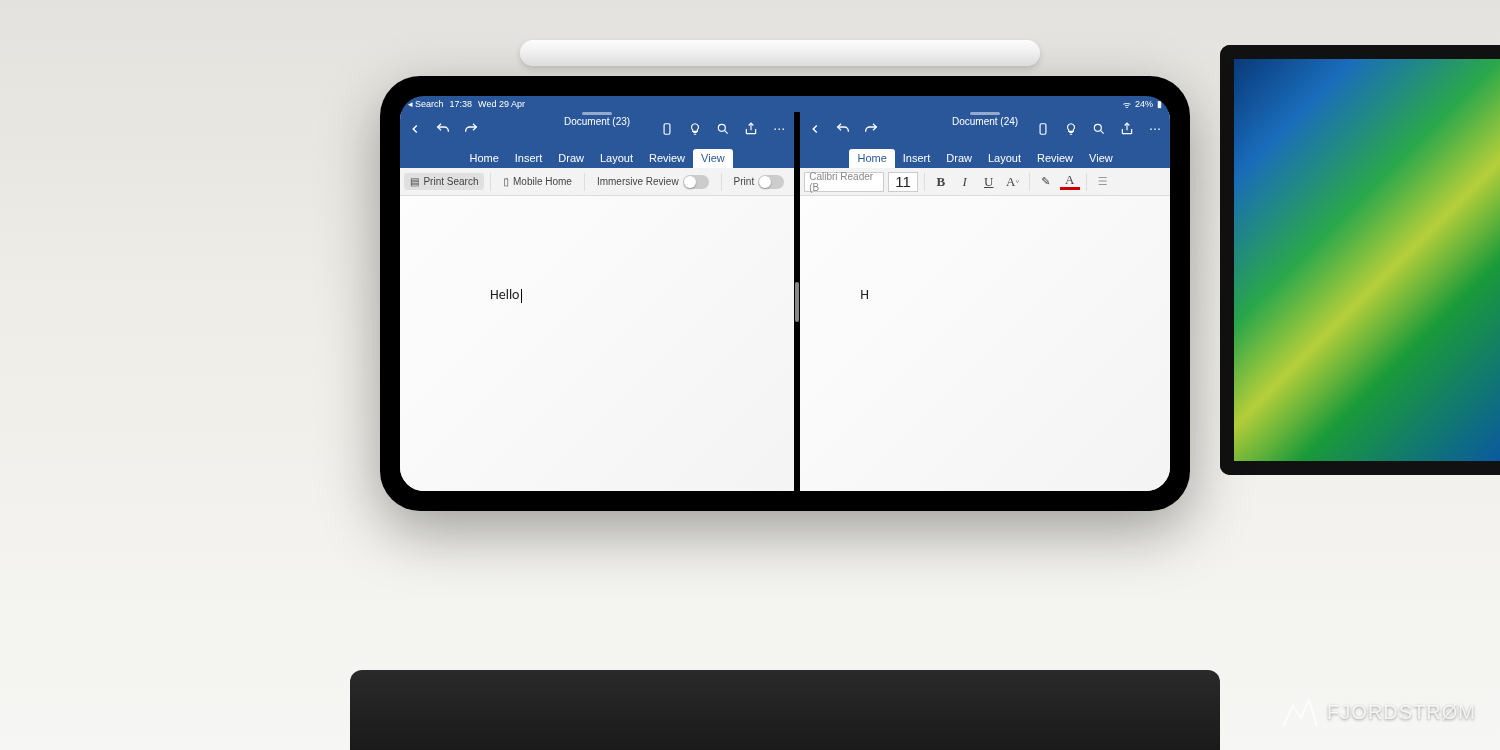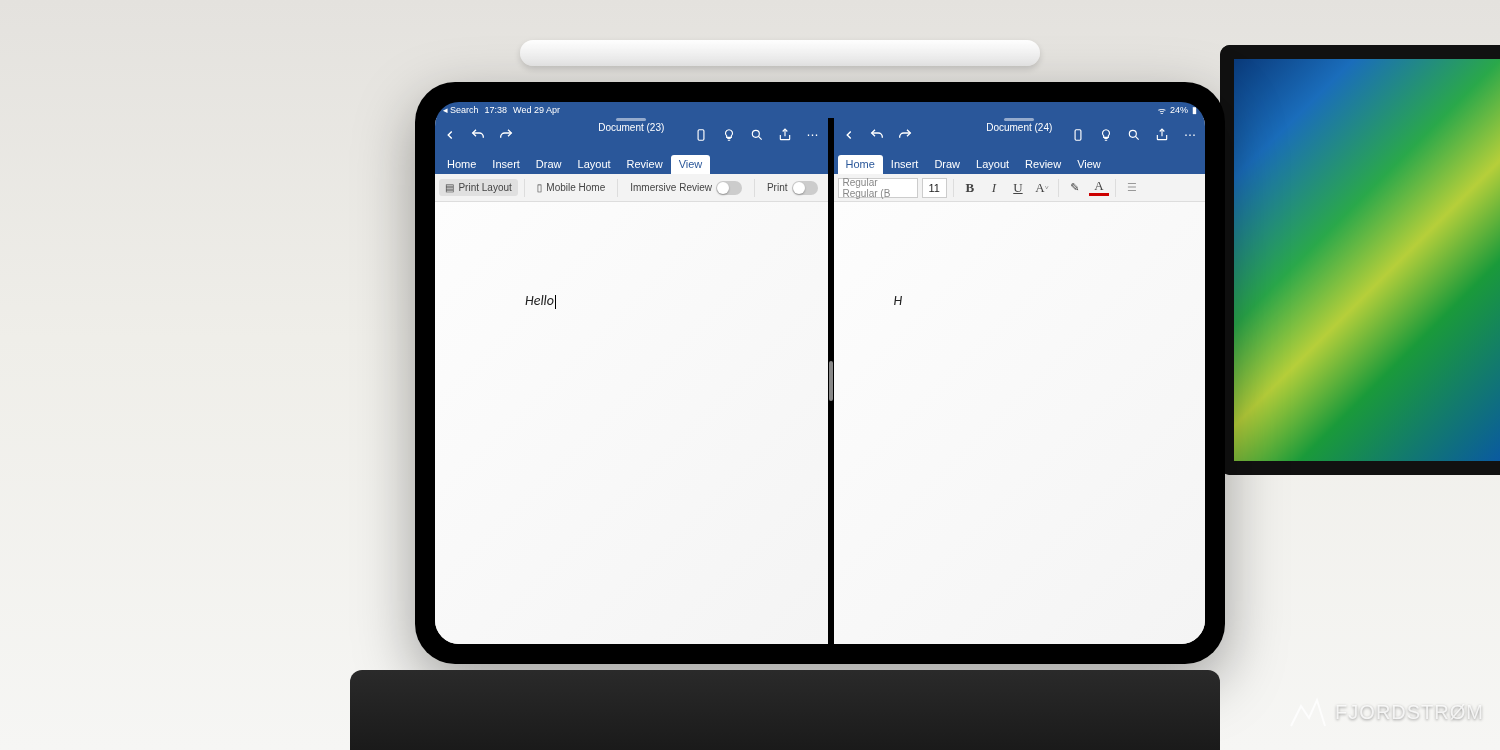--- a/index.html
+++ b/index.html
@@ -11,36 +11,35 @@
   }
   
   .monitor2 {
     position: absolute; right: 0; top: 45px; width: 280px; height: 430px;
     background: linear-gradient(135deg,#0a3a7a 0%,#1a6dbb 18%,#2aa84a 40%,#b6cf3a 55%,#1a9a3a 70%,#0a5aa0 100%);
     border: 14px solid #111; border-right: none; border-radius: 10px 0 0 10px;
     overflow: hidden;
   }
   
   .ipad {
-    position: absolute; left: 380px; top: 82px; width: 810px; height: 582px;
+    position: absolute; left: 380px; top: 76px; width: 810px; height: 435px;
     background: #000; border-radius: 40px; padding: 20px;
     box-shadow: 0 20px 60px rgba(0,0,0,.35);
-    margin-left: 35px;
   }
   .pencil {
     position: absolute; left: 520px; top: 40px; width: 520px; height: 26px;
     background: linear-gradient(180deg,#fff,#e9e9e9); border-radius: 13px;
     box-shadow: 0 3px 6px rgba(0,0,0,.15);
   }
   .keyboard {
     position: absolute; left: 350px; bottom: 0; width: 870px; height: 80px;
     background: linear-gradient(180deg,#2a2a2a,#1a1a1a); border-radius: 12px 12px 0 0;
   }
   .wm {
-    position:absolute; right:16px; bottom:18px; color:rgba(255,255,255,.8);
+    position:absolute; right:24px; bottom:18px; color:rgba(255,255,255,.8);
     font-size:20px; letter-spacing:1px; text-shadow:0 1px 3px rgba(0,0,0,.4);
     display:flex; align-items:center; gap:8px;
   }
   .wm svg { width:40px; height:40px; }
   .screen {
     width: 100%; height: 100%; background: #000; border-radius: 24px;
     display: flex; flex-direction: column; overflow: hidden;
   }
   .statusbar {
     height: 16px; display:flex; justify-content:space-between; align-items:center;
@@ -54,42 +53,41 @@
     height: 34px; background:#2a579a; color:#fff; display:flex; align-items:center;
     padding:0 6px; font-size:12px; position:relative;
   }
   .titlebar .doc { position:absolute; left:0; right:0; text-align:center; font-size:10px; top:4px;}
   .titlebar .left, .titlebar .right { display:flex; gap:10px; align-items:center; z-index:1;}
   .titlebar .right { margin-left:auto; }
   .icnbtn { width:18px; height:18px; color:#fff; display:flex; align-items:center; justify-content:center; cursor:pointer;}
   .grabber{position:absolute;left:50%;top:0;width:30px;height:3px;background:rgba(255,255,255,.5);border-radius:2px;transform:translateX(-50%);}
   .ribbon-tabs {
     height: 22px; background:#2a579a; color:#fff; display:flex; gap:0;
-    padding:0 4px; font-size:11px; align-items:flex-end;
+    padding:0 4px; font-size:11px; justify-content:center; align-items:flex-end;
   }
   .tab { padding:3px 8px 4px; border-radius:3px 3px 0 0; cursor:pointer;}
   .tab.active { background:#fff; color:#2a579a; }
   .toolbar {
     height: 28px; background:#f3f3f3; border-bottom:1px solid #ddd;
     display:flex; align-items:center; gap:4px; padding:0 4px; font-size:10px; color:#444;
     overflow:hidden;
   }
   .tbtn { display:flex; align-items:center; gap:4px; padding:3px 6px; border-radius:3px; cursor:pointer; white-space:nowrap;}
   .tbtn.active { background:#e0e0e0; }
   .toggle { width:26px; height:14px; background:#ccc; border-radius:8px; position:relative;}
   .toggle::after{content:"";position:absolute;top:1px;left:1px;width:12px;height:12px;background:#fff;border-radius:50%;box-shadow:0 1px 2px rgba(0,0,0,.3);}
   .sep{width:1px;height:18px;background:#ddd;margin:0 2px;}
   .fontbox{border:1px solid #ccc;padding:2px 4px;background:#fff;color:#888;height:20px;display:flex;align-items:center;font-size:10px;}
-  .sizebox{border:1px solid #ccc;padding:2px 6px;background:#fff;color:#222;height:20px;display:flex;align-items:center;font-size:11px;font-weight:500;}
+  .sizebox{border:1px solid #ccc;padding:2px 6px;background:#fff;color:#222;height:20px;display:flex;align-items:center;font-size:15px;font-weight:500;}
   .fmt{width:20px;height:20px;display:flex;align-items:center;justify-content:center;font-size:13px;font-family:'Times New Roman',serif;cursor:pointer;}
   .page {
     flex:1; background:linear-gradient(135deg,#fdfdfd,#f4f4f4);
     padding:90px 60px 20px 90px; font-size:14px; color:#222;
     font-family:'Calibri','Segoe UI',sans-serif;
-    font-style:italic;
   }
   .cursor::after{content:"";display:inline-block;width:1px;height:14px;background:#000;vertical-align:middle;margin-left:1px;}
 </style>
 </head>
 <body>
 
 <div class="monitor2"></div>
 <div class="pencil"></div>
 
 <div class="ipad">
@@ -164,21 +162,21 @@
           <span class="tab">Home</span>
           <span class="tab">Insert</span>
           <span class="tab">Draw</span>
           <span class="tab">Layout</span>
           <span class="tab">Review</span>
           <span class="tab active">View</span>
         </div>
         <div class="toolbar">
           <span class="tbtn active">
             <span>▤</span>
-            <span>Print Layout</span>
+            <span>Print Search</span>
           </span>
           <span class="sep"></span>
           <span class="tbtn">
             <span>▯</span>
             <span>Mobile Home</span>
           </span>
           <span class="sep"></span>
           <span class="tbtn">
             <span>Immersive Review</span>
             <span class="toggle"></span>
@@ -248,21 +246,21 @@
         </div>
         <div class="ribbon-tabs">
           <span class="tab active">Home</span>
           <span class="tab">Insert</span>
           <span class="tab">Draw</span>
           <span class="tab">Layout</span>
           <span class="tab">Review</span>
           <span class="tab">View</span>
         </div>
         <div class="toolbar">
-          <span class="fontbox" style="width:80px;">Regular Regular (B</span>
+          <span class="fontbox" style="width:80px;">Calibri Reader (B</span>
           <span class="sizebox">11</span>
           <span class="sep"></span>
           <span class="fmt" style="font-weight:bold;">B</span>
           <span class="fmt" style="font-style:italic;">I</span>
           <span class="fmt" style="text-decoration:underline;">U</span>
           <span class="fmt">
               <span>A</span>
               <sub style="font-size:7px;">˅</sub>
             </span>
           <span class="sep"></span>

